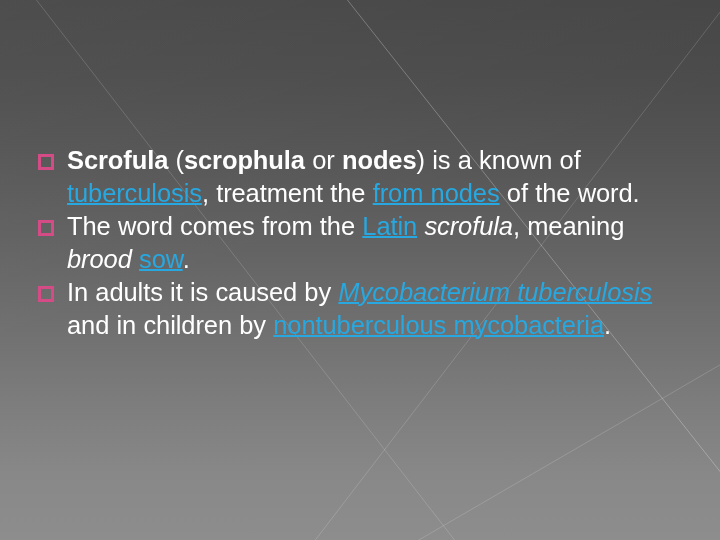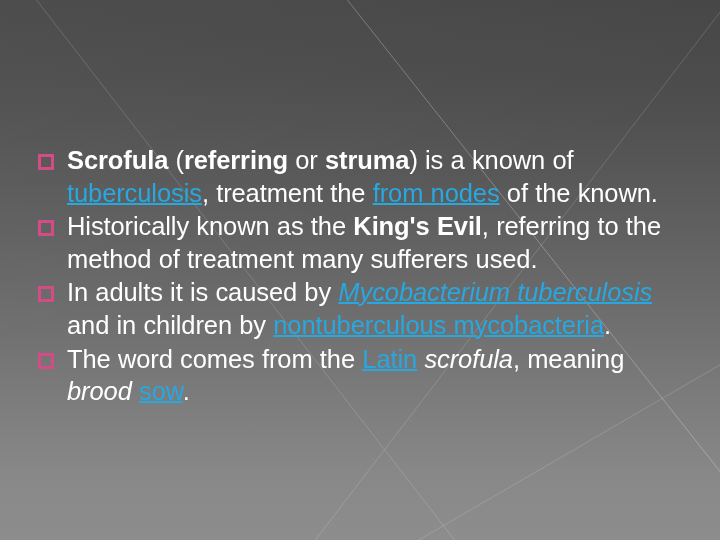--- a/index.html
+++ b/index.html
@@ -90,39 +90,33 @@
     <line x1="300" y1="-60" x2="790" y2="560"></line>
     <line x1="780" y1="330" x2="350" y2="580" class="soft"></line>
     <line x1="760" y1="-40" x2="300" y2="560" class="soft"></line>
   </svg>
 
   <div id="content">
 
     <div class="bullet-row">
       <span class="bullet-mark"></span>
       <div class="bullet-text">
-        <span class="b">Scrofula </span><span>(</span><span class="b">referring</span><span> or </span><span class="b">struma</span><span>) is a known of </span><span class="lnk">tuberculosis</span><span>, treatment the </span><span class="lnk">from nodes</span><span> of the known.</span>
+        <span class="b">Scrofula </span><span>(</span><span class="b">scrophula</span><span> or </span><span class="b">nodes</span><span>) is a known of </span><span class="lnk">tuberculosis</span><span>, treatment the </span><span class="lnk">from nodes</span><span> of the word.</span>
       </div>
     </div>
+
 
     <div class="bullet-row">
       <span class="bullet-mark"></span>
       <div class="bullet-text">
-        <span>Historically known as the </span><span class="b">King's Evil</span><span>, referring to the method of treatment many sufferers used.</span>
+        <span> The word comes from the </span><span class="lnk">Latin</span><span> </span><span class="i">scrofula</span><span>, meaning </span><span class="i">brood</span><span> </span><span class="lnk">sow</span><span>.</span>
       </div>
     </div>
 
     <div class="bullet-row">
       <span class="bullet-mark"></span>
       <div class="bullet-text">
         <span> In adults it is caused by </span><span class="lnk i">Mycobacterium tuberculosis</span><span> and in children by </span><span class="lnk">nontuberculous mycobacteria</span><span>.</span>
       </div>
     </div>
 
-    <div class="bullet-row">
-      <span class="bullet-mark"></span>
-      <div class="bullet-text">
-        <span> The word comes from the </span><span class="lnk">Latin</span><span> </span><span class="i">scrofula</span><span>, meaning </span><span class="i">brood</span><span> </span><span class="lnk">sow</span><span>.</span>
-      </div>
-    </div>
-
   </div>
 </div>
 
 </body></html>

